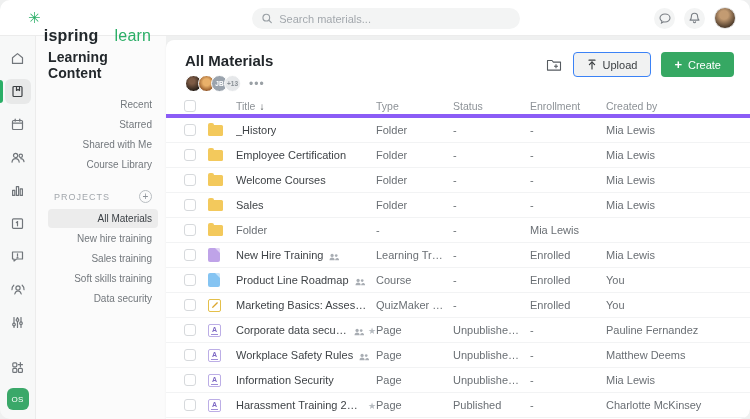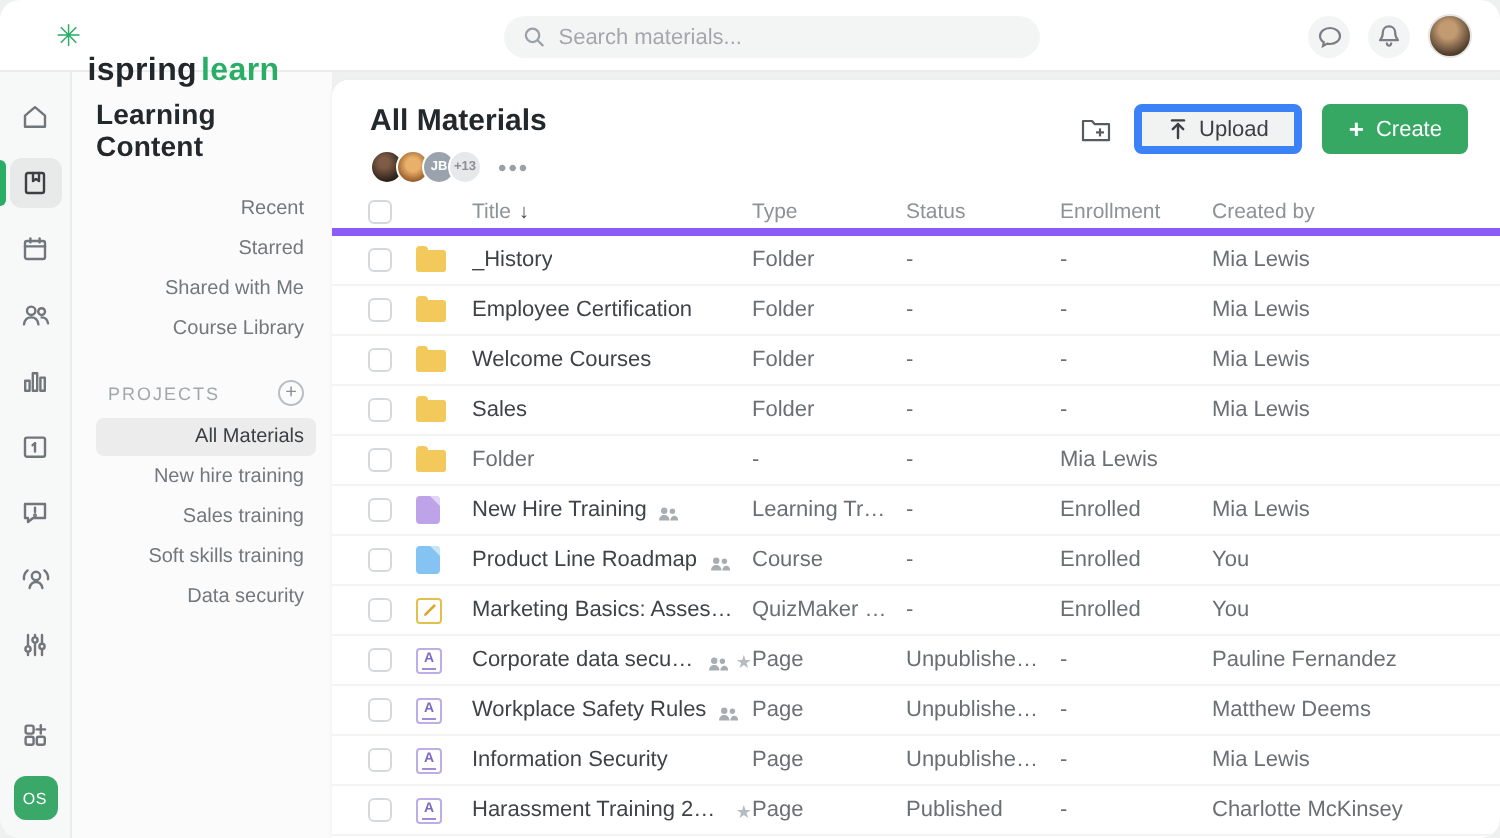--- a/index.html
+++ b/index.html
@@ -4,21 +4,21 @@
 <style>
   * { margin:0; padding:0; box-sizing:border-box; }
   html,body { width:750px; height:419px; font-family:"Liberation Sans","DejaVu Sans",sans-serif; background:#eff0f0; overflow:hidden; }
   .app { position:relative; width:750px; height:419px; background:#eff0f0; border-radius:10px; overflow:hidden; }
 
   
   .topbar { position:absolute; top:0; left:0; right:0; height:36px; background:#fff; border-bottom:1px solid #ececec; display:flex; align-items:center; z-index:5; }
   .logo { display:flex; align-items:baseline; margin-left:28px; font-size:16px; font-weight:bold; letter-spacing:.2px; }
   .logo .flower { color:#2aae66; font-size:15px; margin-right:3px; align-self:center; }
   .logo .brand { color:#21272b;margin-top:36px; }
-  .logo .product { color:#2aae66; font-weight:bold; margin-left:2px; }
+  .logo .product { color:#2aae66; font-weight:normal; margin-left:16px; }
   .search { position:absolute; left:252px; top:8px; width:268px; height:21px; background:#f3f4f4; border-radius:11px; display:flex; align-items:center; padding:0 10px; gap:7px; }
   .search input { border:none; outline:none; background:transparent; font-size:11px; color:#6a6f74; width:100%; font-family:inherit; }
   .search input::placeholder { color:#a3a8ad; }
   .top-actions { position:absolute; right:14px; top:7px; display:flex; align-items:center; gap:9px; }
   .iconbtn { width:21px; height:21px; border-radius:50%; background:#f3f4f4; display:flex; align-items:center; justify-content:center; cursor:pointer; }
   .avatar-photo { width:22px; height:22px; border-radius:50%; background:radial-gradient(circle at 45% 35%, #c39b72 25%, #55412f 70%, #2a211a 100%); border:1px solid #e5e5e5; cursor:pointer; }
 
   
   .rail { position:absolute; top:36px; left:0; bottom:0; width:36px; background:#f7f8f8; border-right:1px solid #ececec; display:flex; flex-direction:column; align-items:center; padding:10px 0 9px; gap:8px; }
   .rail-item { position:relative; width:26px; height:25px; display:flex; align-items:center; justify-content:center; border-radius:6px; cursor:pointer; }
@@ -46,21 +46,21 @@
   .members { display:flex; align-items:center; margin-top:6px; }
   .mem-av { width:17px; height:17px; border-radius:50%; border:1.5px solid #fff; margin-right:-4px; display:flex; align-items:center; justify-content:center; font-size:6.5px; font-weight:bold; cursor:pointer; }
   .mem-av.k-photo1 { background:radial-gradient(circle at 40% 35%, #7d5b45 20%, #241c16 75%); }
   .mem-av.k-photo2 { background:radial-gradient(circle at 50% 42%, #e9b06a 30%, #8a4f22 80%); }
   .mem-av.k-initials { background:#9aa3ad; color:#fff; }
   .mem-av.k-overflow { background:#e6e8ea; color:#8a9096; }
   .mem-more { margin-left:12px; color:#9aa0a5; font-size:12px; letter-spacing:1px; cursor:pointer; line-height:8px; }
   .head-actions { position:absolute; right:16px; top:12px; display:flex; align-items:center; gap:10px; }
   .newfolder { cursor:pointer; display:flex; align-items:center; }
   .btn { height:25px; border-radius:4px; border:none; display:flex; align-items:center; gap:6px; font-size:11px; font-family:inherit; cursor:pointer; padding:0 13px; }
-  .btn-upload { background:#f1f2f2; color:#3c4043; border:4px solid #3b82f6; }
+  .btn-upload { background:#f1f2f2; color:#3c4043; border:1px solid #3b82f6; }
   .btn-create { background:#36a863; color:#fff; }
   .btn-create .plus { font-size:13px; font-weight:bold; line-height:10px; }
 
   
   .theader, .trow { display:grid; grid-template-columns:24px 28px 140px 77px 77px 76px 1fr; align-items:center; padding-left:18px; }
   .theader { height:21px; border-bottom:4px solid #8b5cf6; color:#8d9297; font-size:10.5px; }
   .theader .h-title { color:#8d9297; }
   .sort-arrow { color:#43484c; font-size:10px; margin-left:4px; }
   .trow { height:25px; border-bottom:1px solid #f2f3f4; cursor:pointer; }
   .cb { width:12px; height:12px; border:1px solid #d6d9dc; border-radius:3px; background:#fff; cursor:pointer; }

